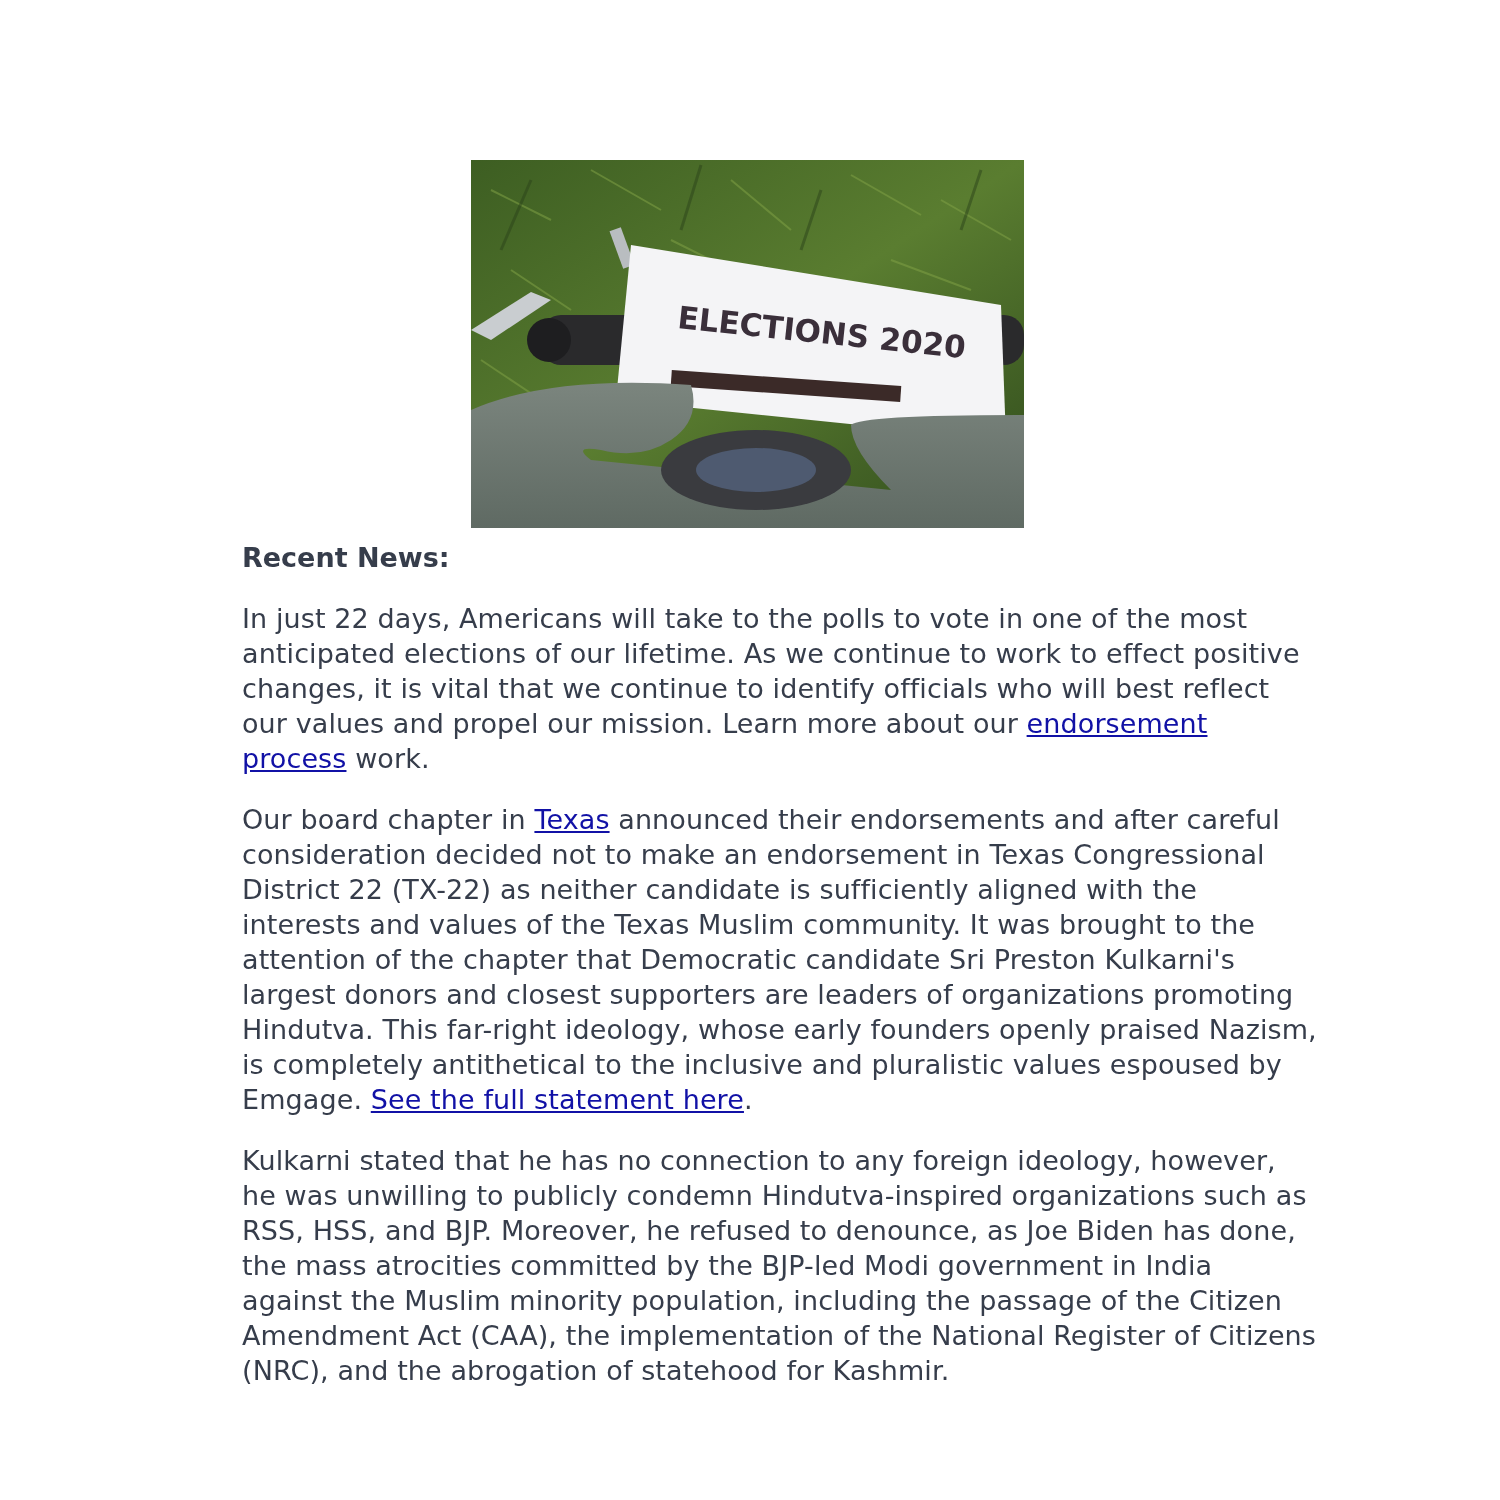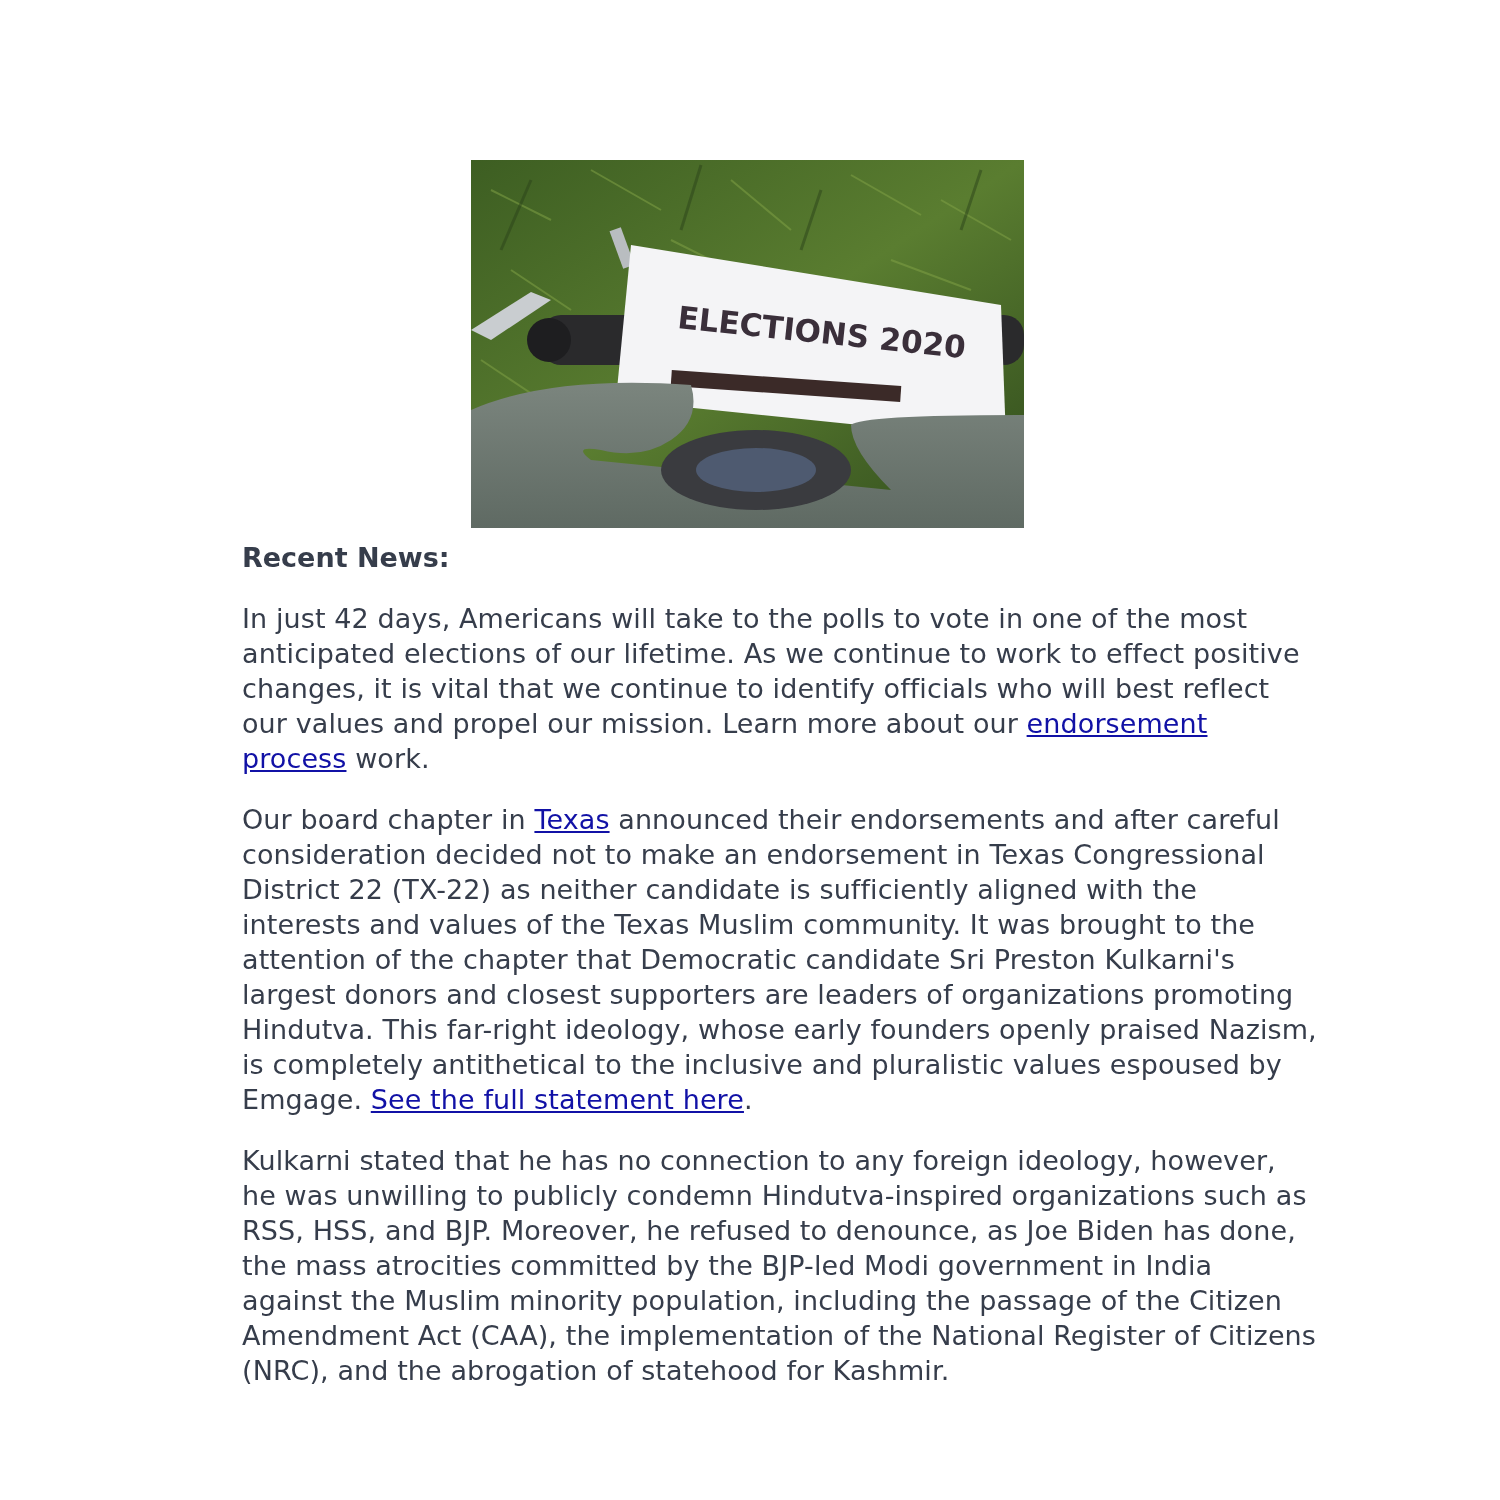--- a/index.html
+++ b/index.html
@@ -100,18 +100,18 @@
     <path d="M0 250 Q80 215 220 225 Q230 260 200 280 Q170 300 130 290 Q100 285 120 300 L420 330 Q380 290 380 265 Q390 255 553 255 L553 368 L0 368 Z" fill="url(#body)"></path>
 
     <ellipse cx="285" cy="310" rx="95" ry="40" fill="#3a3b3f"></ellipse>
     <ellipse cx="285" cy="310" rx="60" ry="22" fill="#4e5a70"></ellipse>
   </svg>
 </div>
 
 <div class="content">
   <div class="heading">Recent News:</div>
 
-  <p><span>In just 42 days, Americans will take to the polls to vote in one of the most anticipated elections of our lifetime. As we continue to work to effect positive changes, it is vital that we continue to identify officials who will best reflect our values and propel our mission. Learn more about our </span><a href="#">endorsement process</a><span> work.</span></p>
+  <p><span>In just 22 days, Americans will take to the polls to vote in one of the most anticipated elections of our lifetime. As we continue to work to effect positive changes, it is vital that we continue to identify officials who will best reflect our values and propel our mission. Learn more about our </span><a href="#">endorsement process</a><span> work.</span></p>
 
   <p><span>Our board chapter in </span><a href="#">Texas</a><span> announced their endorsements and after careful consideration decided not to make an endorsement in Texas Congressional District 22 (TX-22) as neither candidate is sufficiently aligned with the interests and values of the Texas Muslim community. It was brought to the attention of the chapter that Democratic candidate Sri Preston Kulkarni's largest donors and closest supporters are leaders of organizations promoting Hindutva. This far-right ideology, whose early founders openly praised Nazism, is completely antithetical to the inclusive and pluralistic values espoused by Emgage. </span><a href="#">See the full statement here</a><span>.</span></p>
 
   <p>Kulkarni stated that he has no connection to any foreign ideology, however, he was unwilling to publicly condemn Hindutva-inspired organizations such as RSS, HSS, and BJP. Moreover, he refused to denounce, as Joe Biden has done, the mass atrocities committed by the BJP-led Modi government in India against the Muslim minority population, including the passage of the Citizen Amendment Act (CAA), the implementation of the National Register of Citizens (NRC), and the abrogation of statehood for Kashmir.</p>
 </div>
 
 </body></html>

